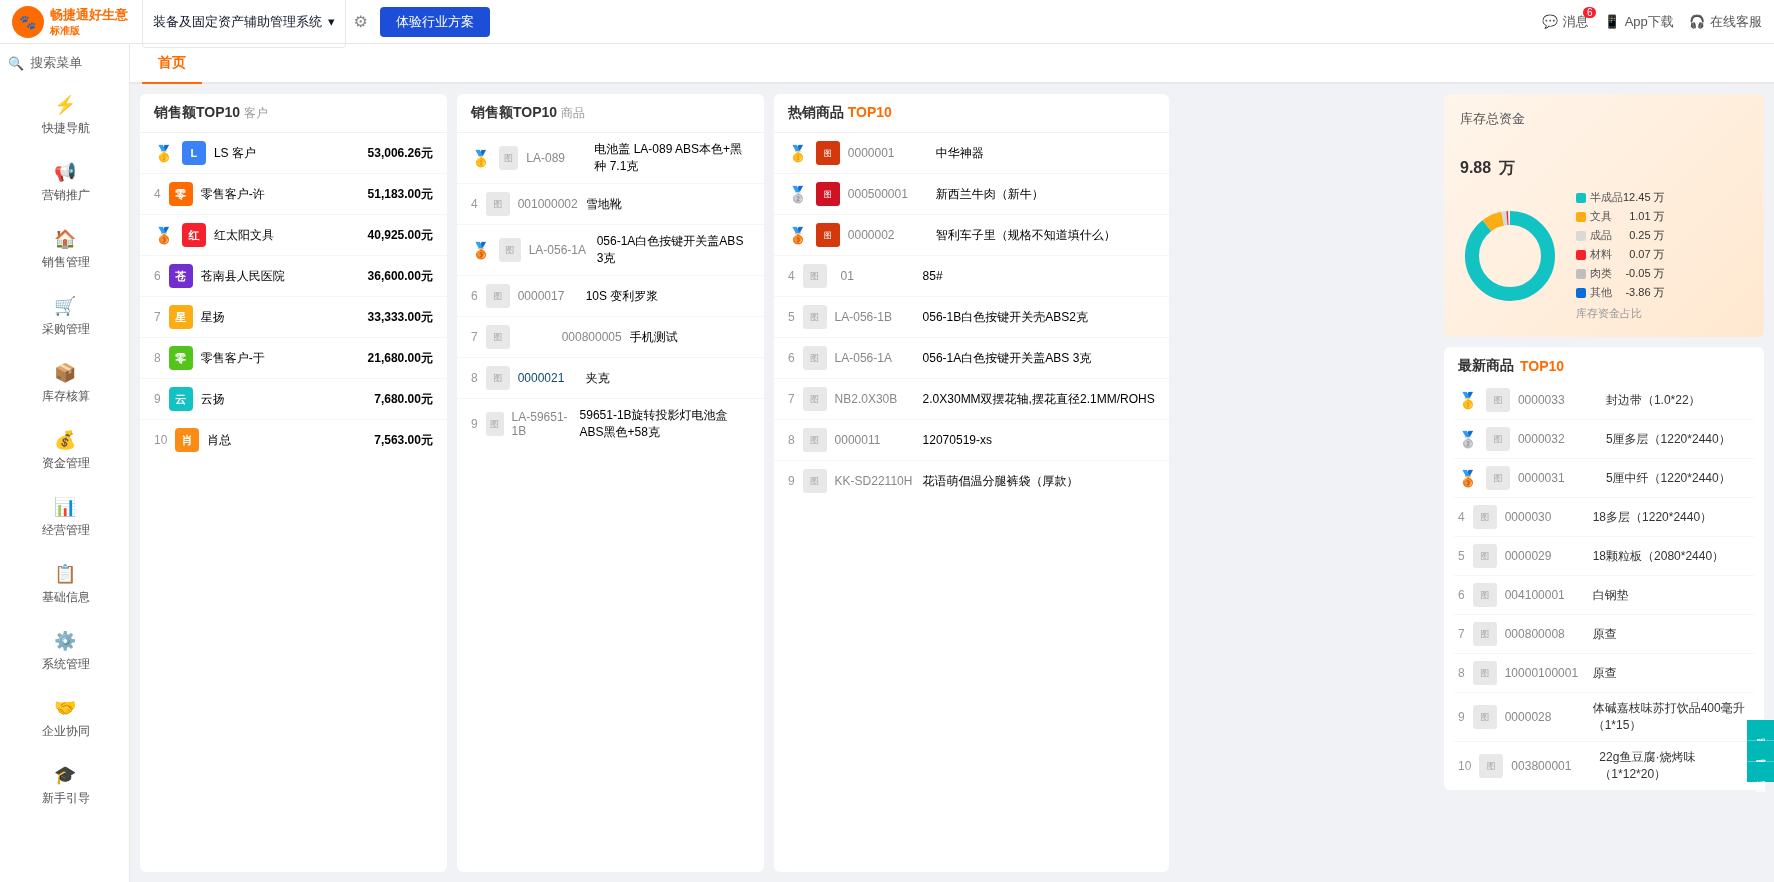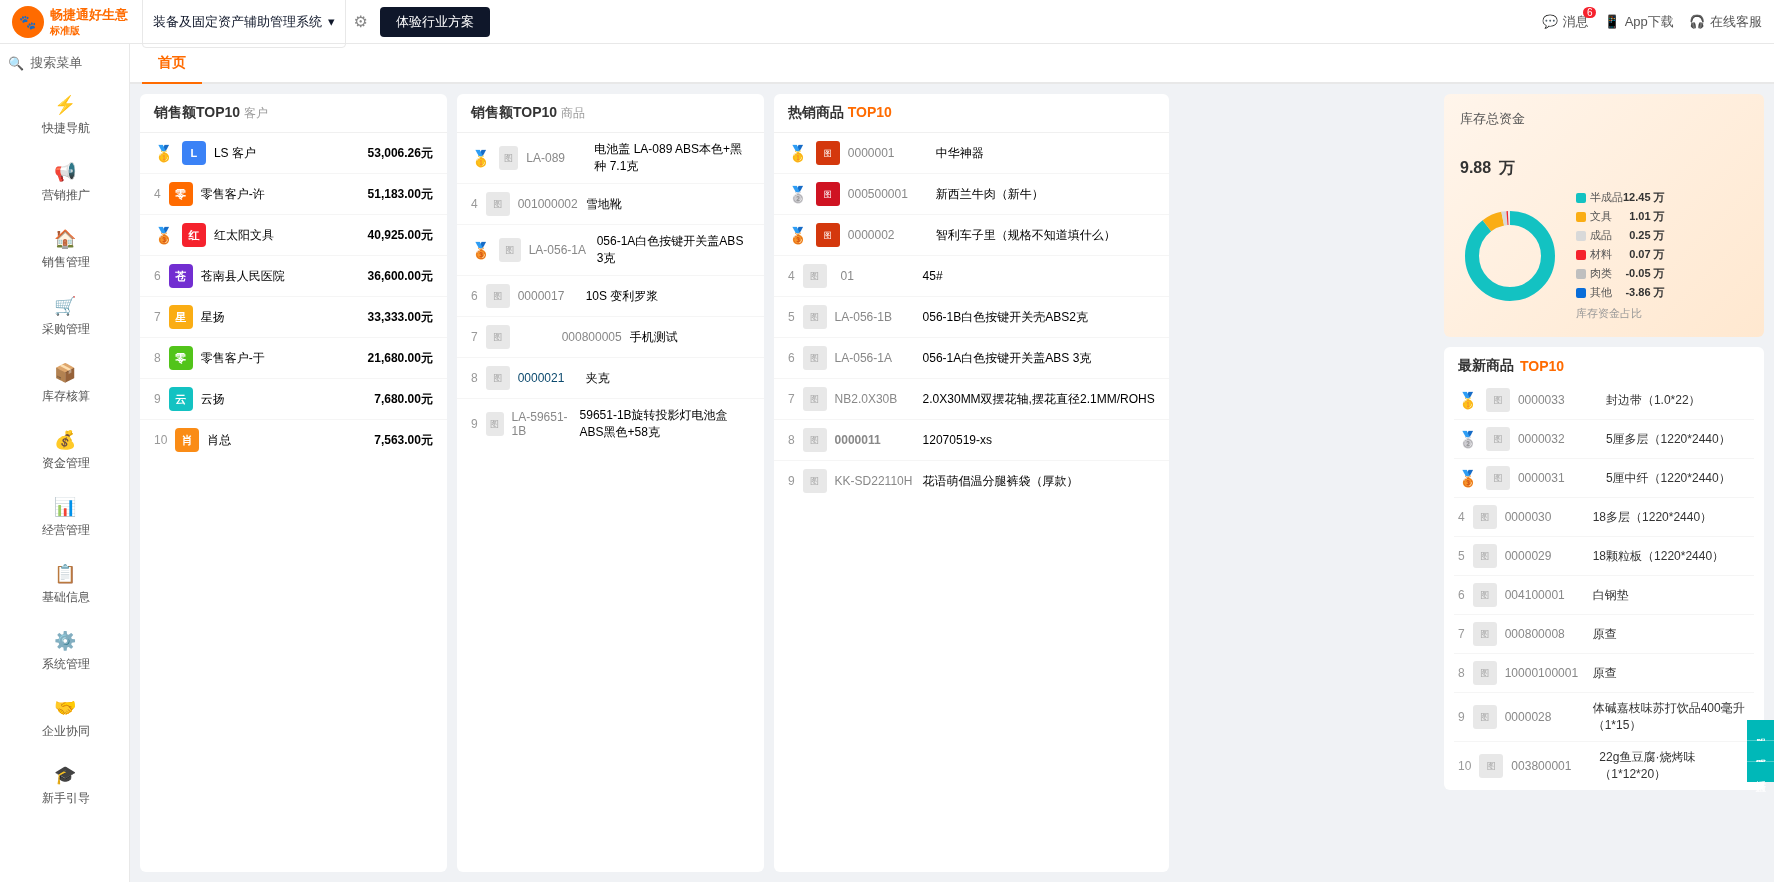--- a/index.html
+++ b/index.html
@@ -43,21 +43,21 @@
       align-items: center;
       gap: 6px;
       padding: 16px 10px;
       border: 1px solid #e8e8e8;
       border-radius: 4px;
       cursor: pointer;
       font-size: 13px;
       color: #0f172a;
     }
     .trial-btn {
-      background: #0f172a;
+      background: #1d4ed8;
       color: white;
       border: none;
       padding: 6px 16px;
       border-radius: 4px;
       font-size: 13px;
       cursor: pointer;
       margin-left: 12px;
     }
     .top-right {
       margin-left: auto;
@@ -258,21 +258,21 @@
     .donut-chart {
       width: 100px;
       height: 100px;
       flex-shrink: 0;
     }
 
     .legend { display: flex; flex-direction: column; gap: 4px; flex: 1; }
     .legend-item { display: flex; align-items: center; justify-content: space-between; font-size: 11px; }
     .legend-dot { width: 10px; height: 10px; border-radius: 2px; margin-right: 4px; flex-shrink: 0; }
     .legend-name { color: #555; flex: 1; }
-    .legend-value { color: #333; font-weight: 700; }
+    .legend-value { color: #333; font-weight: 400; }
 
     .chart-label {
       font-size: 11px;
       color: #999;
       margin-top: 6px;
     }
 
     .section-title {
       font-size: 14px;
       font-weight: bold;
@@ -567,21 +567,21 @@
             <div class="hot-product-item">
               <span style="font-size:16px;">🥉</span>
               <div class="product-thumb" style="background:#d4380d;color:white;font-size:8px;">图</div>
               <span style="color:#888;min-width:80px;">0000002</span>
               <span>智利车子里（规格不知道填什么）</span>
             </div>
             <div class="hot-product-item">
               <span class="rank-num">4</span>
               <div class="product-thumb">图</div>
               <span style="color:#888;min-width:80px;padding-left:6px;">01</span>
-              <span>45#</span>
+              <span>85#</span>
             </div>
             <div class="hot-product-item">
               <span class="rank-num">5</span>
               <div class="product-thumb">图</div>
               <span style="color:#888;min-width:80px;">LA-056-1B</span>
               <span>056-1B白色按键开关壳ABS2克</span>
             </div>
             <div class="hot-product-item">
               <span class="rank-num">6</span>
               <div class="product-thumb">图</div>
@@ -590,21 +590,21 @@
             </div>
             <div class="hot-product-item">
               <span class="rank-num">7</span>
               <div class="product-thumb">图</div>
               <span style="color:#888;min-width:80px;">NB2.0X30B</span>
               <span>2.0X30MM双摆花轴,摆花直径2.1MM/ROHS</span>
             </div>
             <div class="hot-product-item">
               <span class="rank-num">8</span>
               <div class="product-thumb">图</div>
-              <span style="color:#888;min-width:80px;font-weight:bold;">0000011</span>
+              <span style="color:#888;min-width:80px;">0000011</span>
               <span>12070519-xs</span>
             </div>
             <div class="hot-product-item">
               <span class="rank-num">9</span>
               <div class="product-thumb">图</div>
               <span style="color:#888;min-width:80px;">KK-SD22110H</span>
               <span>花语萌倡温分腿裤袋（厚款）</span>
             </div>
           </div>
         </div>
@@ -696,21 +696,21 @@
             <div class="new-product-item">
               <span class="rank-num">4</span>
               <div class="product-thumb">图</div>
               <span class="new-product-code">0000030</span>
               <span class="new-product-name">18多层（1220*2440）</span>
             </div>
             <div class="new-product-item">
               <span class="rank-num">5</span>
               <div class="product-thumb">图</div>
               <span class="new-product-code">0000029</span>
-              <span class="new-product-name">18颗粒板（1220*2440）</span>
+              <span class="new-product-name">18颗粒板（2080*2440）</span>
             </div>
             <div class="new-product-item">
               <span class="rank-num">6</span>
               <div class="product-thumb">图</div>
               <span class="new-product-code">004100001</span>
               <span class="new-product-name">白钢垫</span>
             </div>
             <div class="new-product-item">
               <span class="rank-num">7</span>
               <div class="product-thumb">图</div>

